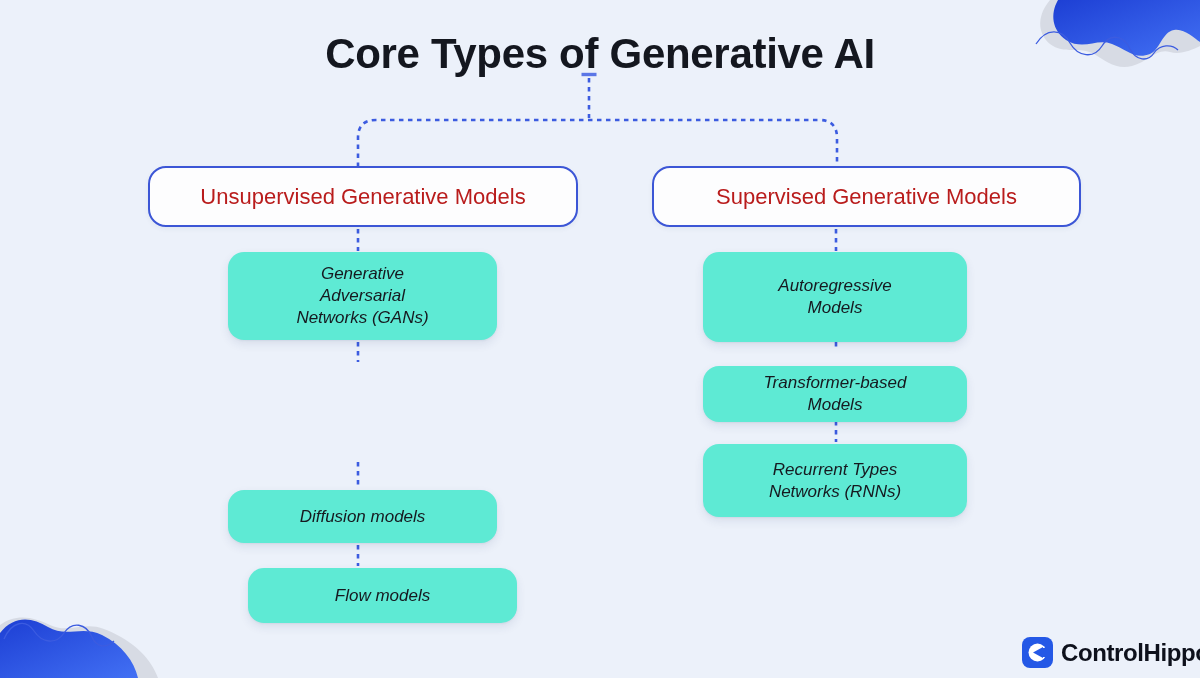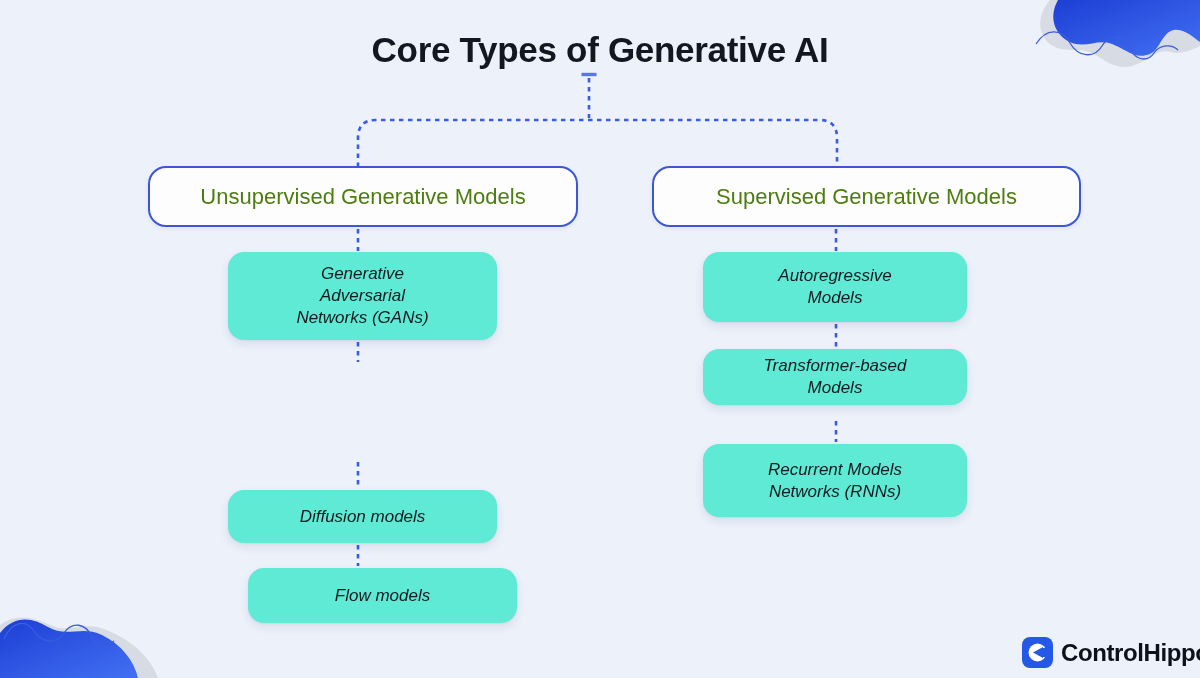--- a/index.html
+++ b/index.html
@@ -4,51 +4,51 @@
 <style>
   html,body { margin:0; padding:0; background:#ecf1fa; }
   .canvas {
     position:relative; width:1200px; height:678px;
     background:#ecf1fa; overflow:hidden;
     font-family:"Liberation Sans", sans-serif;
   }
 
   .title {
     position:absolute; top:30px; left:0; width:100%;
-    text-align:center; font-size:35px; font-weight:700;
+    text-align:center; font-size:42px; font-weight:700;
     color:#14171f; letter-spacing:-0.3px; margin:0;
   }
 
   .connectors { position:absolute; inset:0; pointer-events:none; }
 
   .branch {
     position:absolute; height:61px; box-sizing:border-box;
     background:#fdfdfe; border:2px solid #3c56d6; border-radius:18px;
     display:flex; align-items:center; justify-content:center;
-    font-size:22px; color:#4d7c0f;
+    font-size:22px; color:#b91c1c;
     box-shadow:0 2px 5px rgba(40,60,110,0.06);
   }
   .branch-left  { left:148px; top:166px; width:430px; }
   .branch-right { left:622px; top:166px; width:429px;margin-left:30px; }
 
   .node {
     position:absolute; box-sizing:border-box;
     background:#5eead4; border-radius:16px;
     box-shadow:0 4px 10px rgba(40,60,110,0.10), 0 1px 2px rgba(40,60,110,0.06);
     display:flex; align-items:center; justify-content:center;
     text-align:center; font-size:17px; line-height:1.28; color:#16191f;
     white-space:pre-line;
     font-style:italic;
   }
   .n-gans  { left:228px; top:252px; width:269px; height:88px; }
   .n-vaes  { left:228px; top:364px; width:269px; height:97px; }
   .n-diff  { left:228px; top:490px; width:269px; height:53px; }
   .n-flow  { left:228px; top:568px; width:269px; height:55px;margin-left:20px; }
-  .n-auto  { left:703px; top:252px; width:264px; height:70px; }
-  .n-trans { left:703px; top:349px; width:264px; height:56px; }
+  .n-auto  { left:703px; top:252px; width:264px; height:90px; }
+  .n-trans { left:703px; top:366px; width:264px; height:56px; }
   .n-rnn   { left:703px; top:444px; width:264px; height:73px; }
 
   .blob-tr { position:absolute; top:0; right:0; width:200px; height:92px; }
   .blob-bl { position:absolute; left:0; bottom:0; width:190px; height:85px; }
 
   .logo {
     position:absolute; left:1022px; top:637px;
     display:flex; align-items:center; gap:8px;
   }
   .logo-text {
@@ -107,21 +107,21 @@
   <div class="node n-gans">Generative
 Adversarial
 Networks (GANs)</div>
   <div class="node n-diff">Diffusion models</div>
   <div class="node n-flow">Flow models</div>
 
   <div class="node n-auto">Autoregressive
 Models</div>
   <div class="node n-trans">Transformer-based
 Models</div>
-  <div class="node n-rnn">Recurrent Models
+  <div class="node n-rnn">Recurrent Types
 Networks (RNNs)</div>
 
   <div class="logo">
     <svg width="31" height="31" viewBox="0 0 31 31" aria-hidden="true">
       <rect width="31" height="31" rx="8" fill="#2458e6"></rect>
       <circle cx="15.5" cy="15.5" r="9" fill="#ffffff"></circle>
       <rect x="20" y="11" width="11" height="9" fill="#2458e6"></rect>
       <polygon points="21,10 21,21 11,15.5" fill="#2458e6"></polygon>
     </svg>
     <span class="logo-text">ControlHippo</span>

